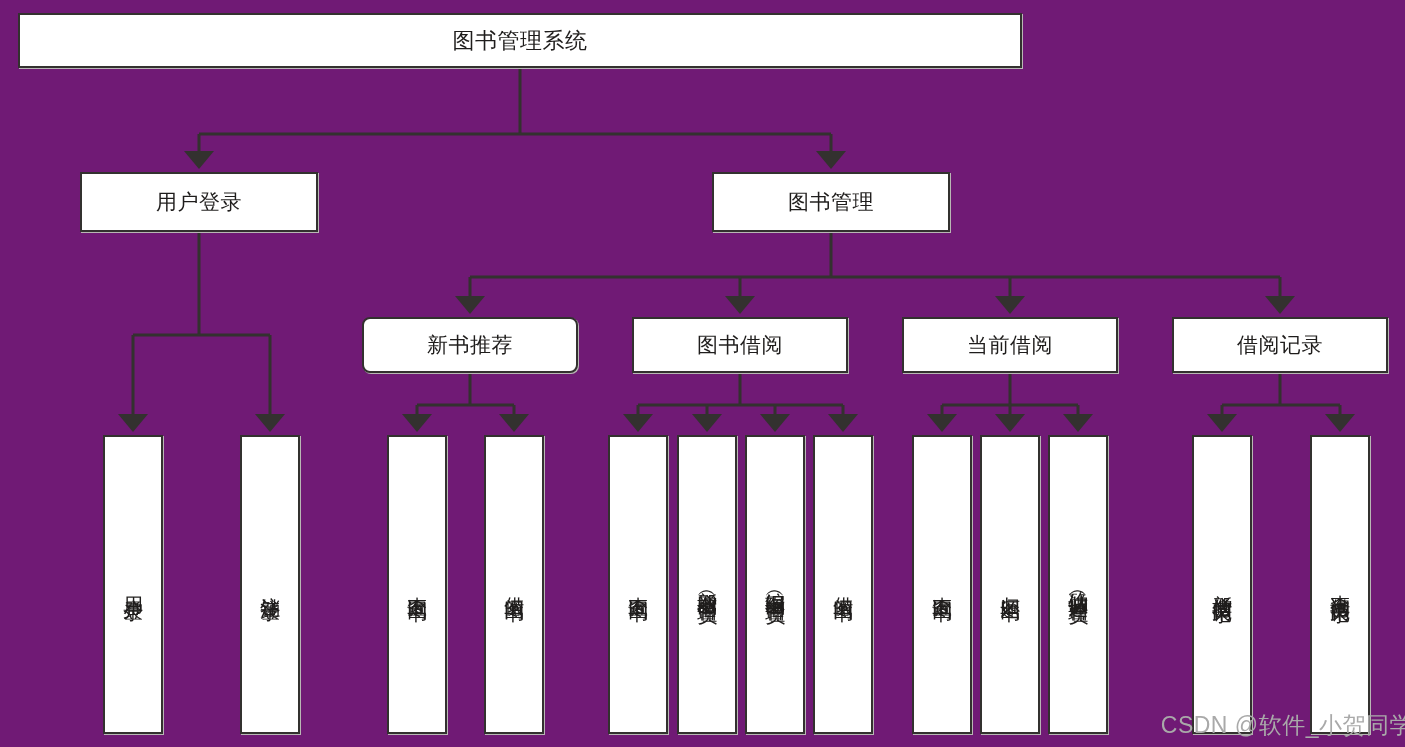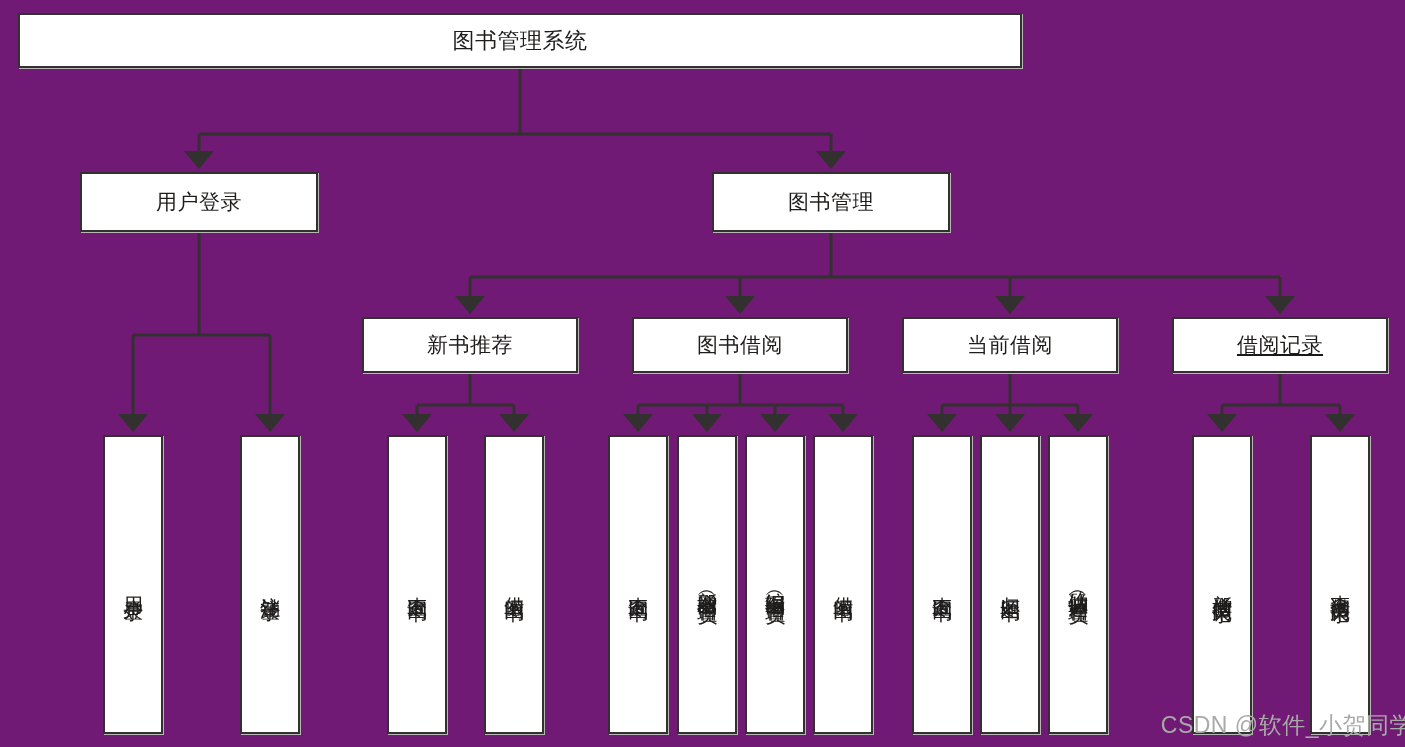--- a/index.html
+++ b/index.html
@@ -135,30 +135,30 @@
     <span class="lbl">图书管理系统</span>
   </div>
 
   <div class="node" style="left:80px; top:172px; width:238px; height:60px;">
     <span class="lbl">用户登录</span>
   </div>
   <div class="node" style="left:712px; top:172px; width:238px; height:60px;justify-content:center;">
     <span class="lbl">图书管理</span>
   </div>
 
-  <div class="node" style="left:362px; top:317px; width:216px; height:56px;">
+  <div class="node" style="left:362px; top:317px; width:216px; height:56px;border-radius:8px;">
     <span class="lbl">新书推荐</span>
   </div>
   <div class="node" style="left:632px; top:317px; width:216px; height:56px;">
     <span class="lbl">图书借阅</span>
   </div>
   <div class="node" style="left:902px; top:317px; width:216px; height:56px;">
     <span class="lbl">当前借阅</span>
   </div>
-  <div class="node" style="left:1172px; top:317px; width:216px; height:56px;text-decoration:underline;">
+  <div class="node" style="left:1172px; top:317px; width:216px; height:56px;">
     <span class="lbl">借阅记录</span>
   </div>
 
   <div class="leaf" style="left:103px; top:435px; width:60px; height:299px;">
     <span class="vlbl">用户登录</span>
   </div>
   <div class="leaf" style="left:240px; top:435px; width:60px; height:299px;">
     <span class="vlbl">注销登录</span>
   </div>
 

